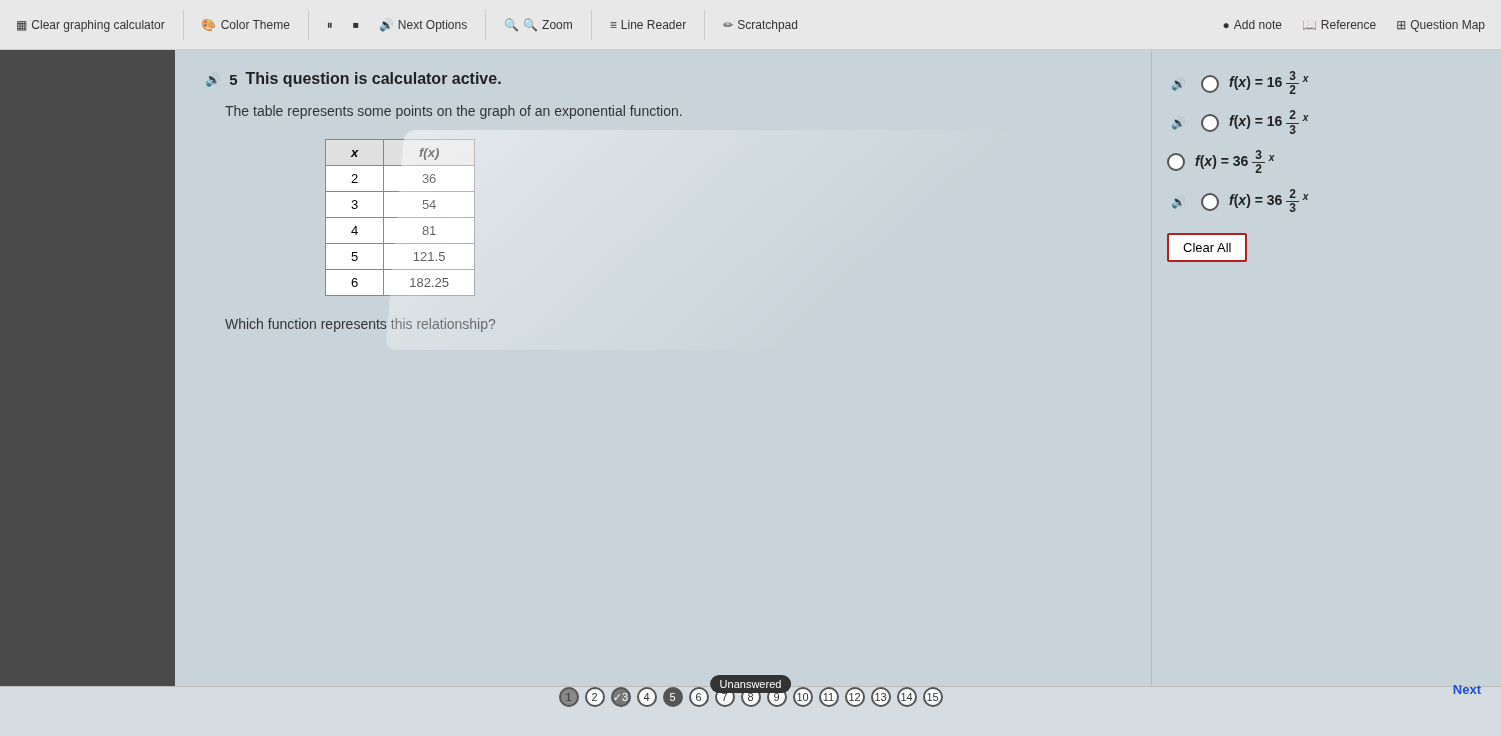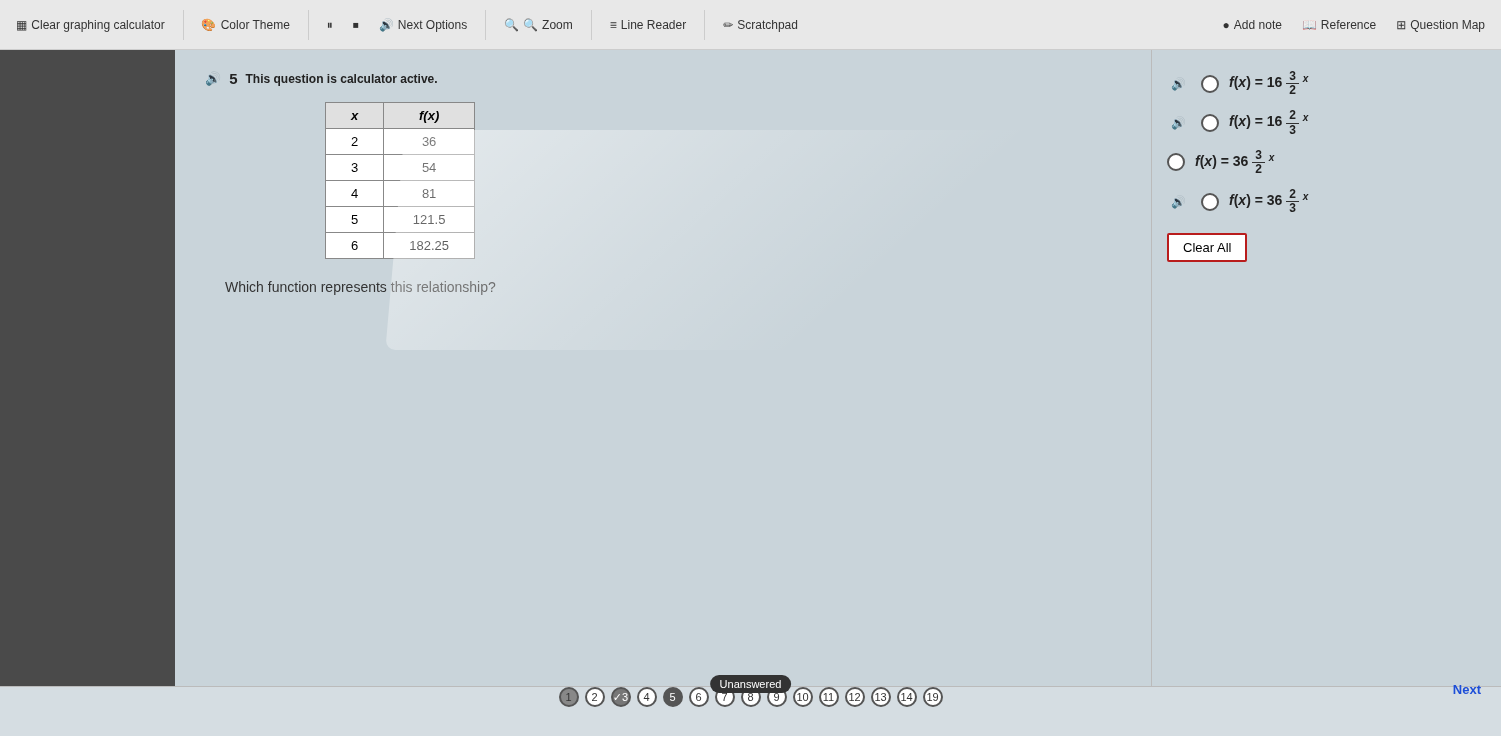--- a/index.html
+++ b/index.html
@@ -100,21 +100,21 @@
       align-items: center;
       gap: 8px;
       margin-bottom: 15px;
     }
     .question-number {
       font-size: 15px;
       font-weight: bold;
       color: #222;
     }
     .question-title {
-      font-size: 12px;
+      font-size: 16px;
       font-weight: bold;
       color: #222;
     }
 
     .question-body {
       font-size: 14px;
       color: #333;
       margin-bottom: 20px;
       margin-left: 20px;
     }
@@ -333,20 +333,21 @@
   <div class="question-area">
 
     <div class="glare-overlay"></div>
 
     <div class="question-header">
       <span style="cursor:pointer; color:#555; font-size:13px;">🔊</span>
       <span class="question-number">5</span>
       <span class="question-title">This question is calculator active.</span>
     </div>
 
+    <div class="question-body">The table represents some points on the graph of an exponential function.</div>
 
     <table class="data-table">
       <thead>
         <tr>
           <th><i>x</i></th>
           <th><i>f(x)</i></th>
         </tr>
       </thead>
       <tbody>
         <tr>
@@ -475,18 +476,18 @@
     <div class="nav-item">
       <div class="nav-circle">12</div>
     </div>
     <div class="nav-item">
       <div class="nav-circle">13</div>
     </div>
     <div class="nav-item">
       <div class="nav-circle">14</div>
     </div>
     <div class="nav-item">
-      <div class="nav-circle">19</div>
+      <div class="nav-circle">15</div>
     </div>
 
     <button class="next-btn" style="position:absolute; right:20px; background:none; border:none; font-size:13px; font-weight:bold; cursor:pointer;">Next</button>
   </div>
 </div>
 
 </body></html>

